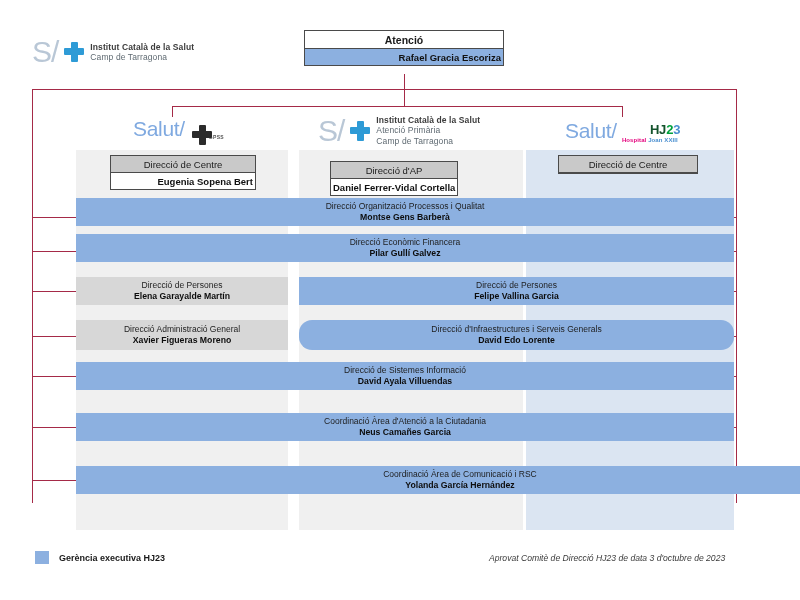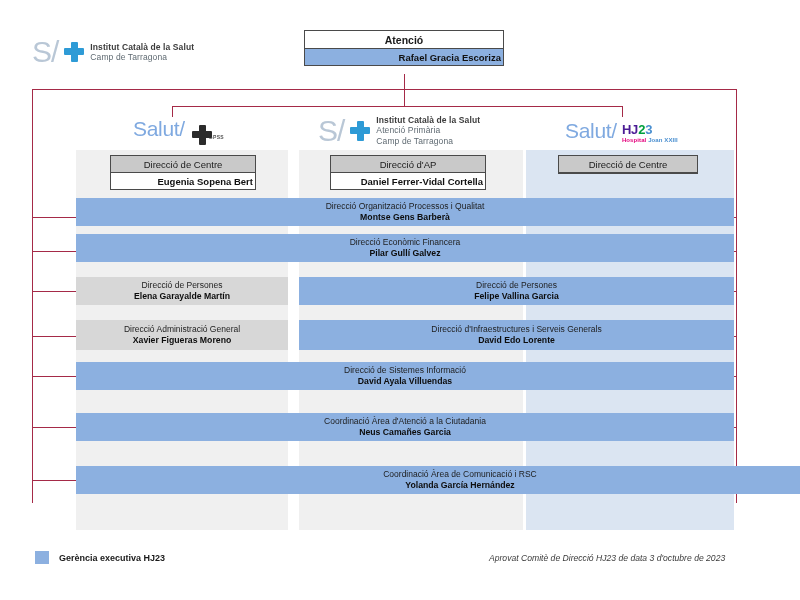--- a/index.html
+++ b/index.html
@@ -24,21 +24,21 @@
   .cross::after{left:0;top:6px;width:20px;height:7px;}
   .cross.dark::before,.cross.dark::after{background:#2b2b2b;}
   .logo-txt{font-size:8.5px;line-height:1.22;color:#5f6a72;letter-spacing:.1px;}
   .logo-txt .l1{color:#3c3c3c;font-weight:600;}
 
   .salut-word{font-size:21px;color:#7fa9e0;letter-spacing:-.3px;line-height:1;}
   .gpss{font-size:5px;color:#555;font-weight:700;letter-spacing:.3px;vertical-align:bottom;}
 
   .hj-block{line-height:1.05;}
   .hj23{font-size:13px;font-weight:700;letter-spacing:-.2px;}
-  .hj-h{color:#4c1d95;}
+  .hj-h{color:#14532d;margin-left:28px;}
   .hj-j{color:#00a03c;}
   .hj-n{color:#4a8fd0;}
   .hj-sub{font-size:6px;font-weight:700;letter-spacing:.1px;}
   .hj-sub .a{color:#e4007c;}
   .hj-sub .b{color:#4a8fd0;}
 
   
   .abs{position:absolute;}
 
   
@@ -153,21 +153,21 @@
       <div class="hj23"><span class="hj-h">HJ</span><span class="hj-j">2</span><span class="hj-n">3</span></div>
       <div class="hj-sub"><span class="a">Hospital</span> <span class="b">Joan XXIII</span></div>
     </span>
   </div>
 
   <div class="abs unitbox" style="left:110px;top:155px;width:146px;">
     <div class="hdr">Direcció de Centre</div>
     <div class="nm">Eugenia Sopena Bert</div>
   </div>
 
-  <div class="abs unitbox" style="left:330px;top:155px;width:156px;">
+  <div class="abs unitbox" style="left:330px;top:161px;width:128px;">
     <div class="hdr">Direcció d'AP</div>
     <div class="nm">Daniel Ferrer-Vidal Cortella</div>
   </div>
 
   <div class="abs unitbox" style="left:558px;top:155px;width:140px;">
     <div class="hdr">Direcció de Centre</div>
   </div>
 
   <div class="abs bar blue" style="left:76px;top:198px;width:658px;height:28px;">
     <div class="t1">Direcció Organització Processos i Qualitat</div>
@@ -185,21 +185,21 @@
   </div>
   <div class="abs bar blue" style="left:299px;top:277px;width:435px;height:28px;">
     <div class="t1">Direcció de Persones</div>
     <div class="t2">Felipe Vallina Garcia</div>
   </div>
 
   <div class="abs bar grey" style="left:76px;top:320px;width:212px;height:30px;">
     <div class="t1">Direcció Administració General</div>
     <div class="t2">Xavier Figueras Moreno</div>
   </div>
-  <div class="abs bar blue" style="left:299px;top:320px;width:435px;height:30px;">
+  <div class="abs bar blue" style="left:299px;top:320px;width:435px;height:30px;border-radius:13px;">
     <div class="t1">Direcció d'Infraestructures i Serveis Generals</div>
     <div class="t2">David Edo Lorente</div>
   </div>
 
   <div class="abs bar blue" style="left:76px;top:362px;width:658px;height:28px;">
     <div class="t1">Direcció de Sistemes Informació</div>
     <div class="t2">David Ayala Villuendas</div>
   </div>
 
   <div class="abs bar blue" style="left:76px;top:413px;width:658px;height:28px;">

